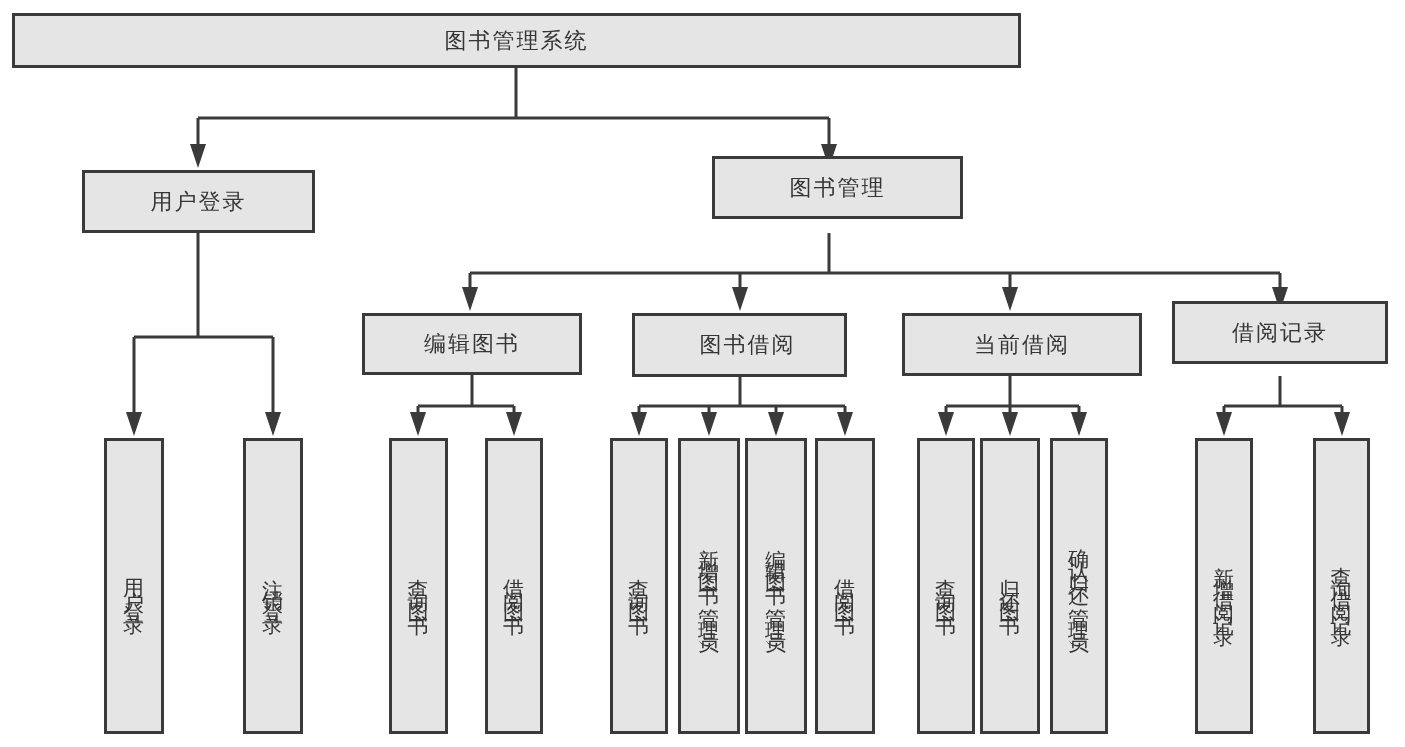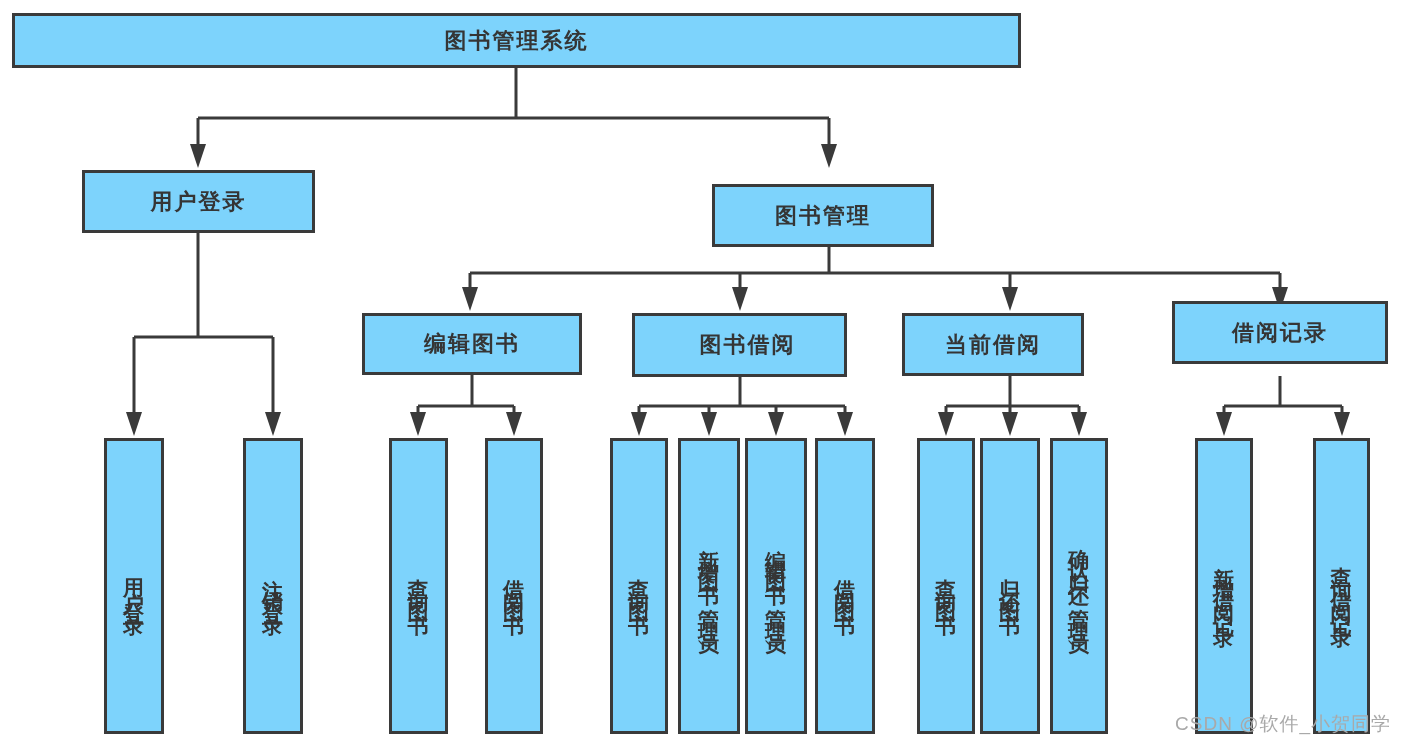--- a/index.html
+++ b/index.html
@@ -21,27 +21,26 @@
     position: absolute;
     left: 0; top: 0;
     width: 1405px;
     height: 747px;
     z-index: 1;
   }
   .box {
     position: absolute;
     box-sizing: border-box;
     border: 3px solid #3a3a3a;
-    background: #7dd3fc;
+    background: #e5e5e5;
     color: #353535;
     display: flex;
     align-items: center;
     justify-content: center;
     z-index: 2;
-    font-weight: bold;
   }
   .hbox {
     font-size: 22px;
     letter-spacing: 2px;
     white-space: nowrap;
   }
   .vbox {
     font-size: 21px;
     writing-mode: vertical-rl;
     text-orientation: mixed;
@@ -107,39 +106,38 @@
       <polygon points="1071,412 1087,412 1079,436"></polygon>
 
       <polygon points="1216,412 1232,412 1224,436"></polygon>
       <polygon points="1334,412 1350,412 1342,436"></polygon>
     </g>
   </svg>
 
   <div class="box hbox" style="left:12px; top:13px; width:1009px; height:55px;">图书管理系统</div>
 
   <div class="box hbox" style="left:82px; top:170px; width:233px; height:63px;">用户登录</div>
-  <div class="box hbox" style="left:712px; top:184px; width:222px; height:63px;">图书管理</div>
+  <div class="box hbox" style="left:712px; top:156px; width:251px; height:63px;">图书管理</div>
 
   <div class="box hbox" style="left:362px; top:313px; width:220px; height:62px;">编辑图书</div>
   <div class="box hbox" style="left:632px; top:313px; width:215px; height:64px;padding-left:16px;">图书借阅</div>
-  <div class="box hbox" style="left:902px; top:313px; width:182px; height:63px;">当前借阅</div>
+  <div class="box hbox" style="left:902px; top:313px; width:240px; height:63px;">当前借阅</div>
   <div class="box hbox" style="left:1172px; top:301px; width:216px; height:63px;">借阅记录</div>
 
   <div class="box vbox" style="left:104px; top:438px; width:60px; height:296px;">用户登录</div>
   <div class="box vbox" style="left:243px; top:438px; width:60px; height:296px;">注销登录</div>
 
   <div class="box vbox" style="left:389px; top:438px; width:59px; height:296px;">查询图书</div>
   <div class="box vbox" style="left:485px; top:438px; width:58px; height:296px;">借阅图书</div>
 
   <div class="box vbox" style="left:610px; top:438px; width:58px; height:296px;">查询图书</div>
   <div class="box vbox" style="left:678px; top:438px; width:62px; height:296px;">新增图书（管理员）</div>
   <div class="box vbox" style="left:745px; top:438px; width:62px; height:296px;">编辑图书（管理员）</div>
   <div class="box vbox" style="left:815px; top:438px; width:60px; height:296px;">借阅图书</div>
 
   <div class="box vbox" style="left:917px; top:438px; width:58px; height:296px;">查询图书</div>
   <div class="box vbox" style="left:980px; top:438px; width:60px; height:296px;">归还图书</div>
   <div class="box vbox" style="left:1050px; top:438px; width:58px; height:296px;">确认归还（管理员）</div>
 
   <div class="box vbox" style="left:1195px; top:438px; width:58px; height:296px;">新增借阅记录</div>
   <div class="box vbox" style="left:1313px; top:438px; width:57px; height:296px;">查询借阅记录</div>
 
-  <div class="watermark">CSDN @软件_小贺同学</div>
 </div>
 
 </body></html>

